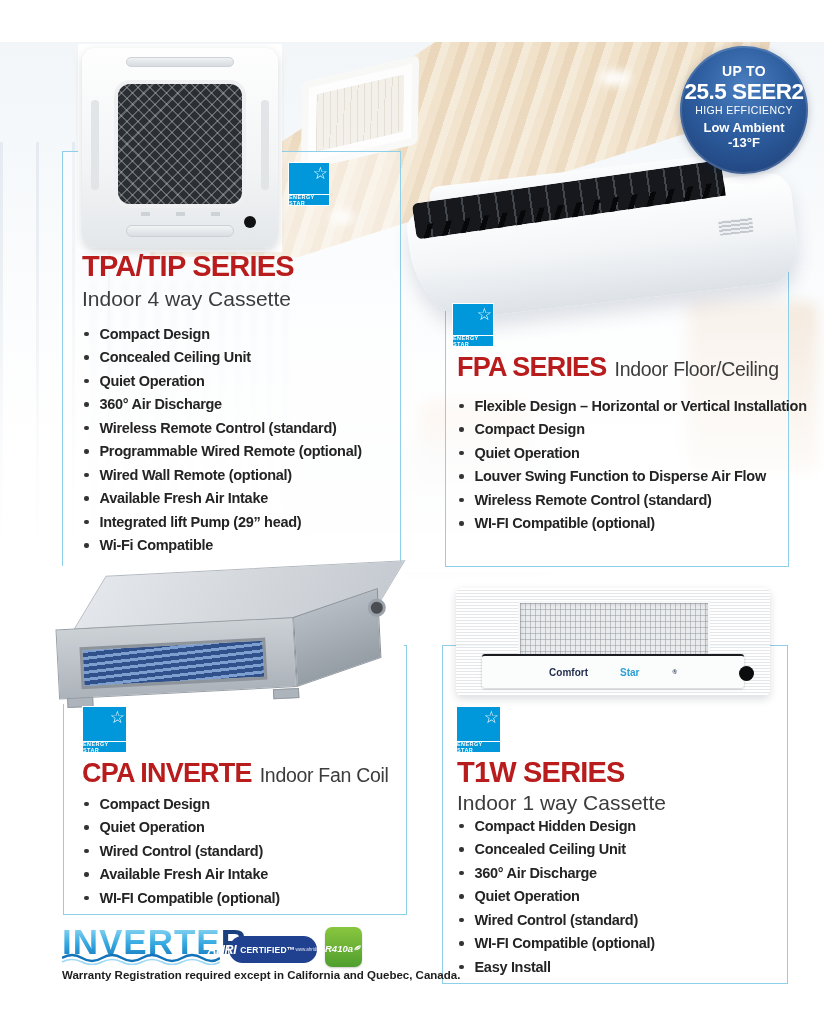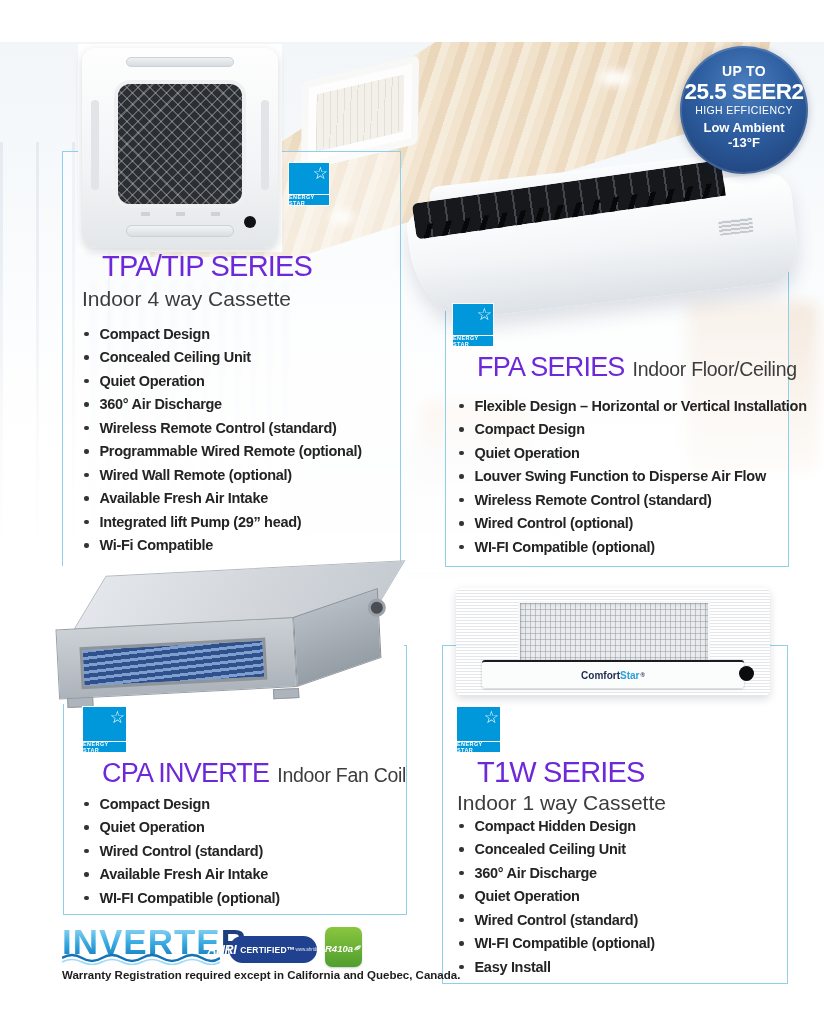--- a/index.html
+++ b/index.html
@@ -122,31 +122,31 @@
   
   .p-t1w{left:456px;top:588px;width:314px;height:108px;border-radius:6px;
     background:linear-gradient(180deg,#f4f5f6,#dfe2e5);
     background-image:repeating-linear-gradient(180deg,rgba(255,255,255,.85) 0 2px,rgba(202,206,211,.5) 2px 3px);
     box-shadow:0 3px 9px rgba(20,30,45,.15);}
   .t1w-grille{position:absolute;left:62px;top:13px;width:192px;height:64px;background:#e9ebed;
     border:2px solid #f6f7f8;box-shadow:inset 0 0 5px rgba(0,0,0,.18);
     background-image:
       repeating-linear-gradient(90deg,rgba(145,152,159,.5) 0 1px,transparent 1px 5px),
       repeating-linear-gradient(180deg,rgba(145,152,159,.5) 0 1px,transparent 1px 6px);}
-  .t1w-bar{position:absolute;left:26px;bottom:8px;width:262px;height:28px;background:#fbfcfc;
+  .t1w-bar{position:absolute;left:26px;bottom:8px;width:262px;height:34px;background:#fbfcfc;
     border-radius:3px;border-top:2px solid #1a1c1f;box-shadow:0 1px 3px rgba(0,0,0,.2);
-    display:flex;align-items:center;justify-content:center;font-size:10px;font-weight:700;}
+    display:flex;align-items:center;justify-content:center;font-size:10px;font-weight:700;gap:32px;}
   .t1w-bar .b1{color:#1d2a4a;}
   .t1w-bar .b2{color:#2c9fd8;}
   .t1w-bar .breg{color:#1d2a4a;font-size:6px;margin-left:1px;}
   .t1w-dot{position:absolute;right:16px;bottom:15px;width:15px;height:15px;border-radius:50%;background:#0b0c0d;}
 
   
   .sec{position:absolute;z-index:6;}
-  .title{color:#6d28d9;font-weight:400;letter-spacing:-.8px;white-space:nowrap;margin-left:20px;}
+  .title{color:#b91c1c;font-weight:700;letter-spacing:-.8px;white-space:nowrap;}
   .subtitle{color:#3c3c3c;white-space:nowrap;}
   .t-big{font-size:29px;line-height:32px;}
   .t-med{font-size:27px;line-height:30px;}
   .s-line{font-size:21px;line-height:26px;}
   .s-inline{font-size:19.5px;letter-spacing:-.3px;margin-left:8px;}
   .hrow{display:flex;align-items:baseline;white-space:nowrap;}
   ul.features{list-style:none;margin:0;padding:0;}
   ul.features li{display:flex;align-items:center;height:23.5px;white-space:nowrap;}
   ul.features .dot{width:4.5px;height:4.5px;border-radius:50%;background:#333;margin:0 11px 0 2px;flex:none;}
   ul.features .ftxt{font-size:14.5px;font-weight:600;color:#242424;letter-spacing:-.3px;}
@@ -357,24 +357,20 @@
       <li>
         <span class="dot"></span>
         <span class="ftxt">Louver Swing Function to Disperse Air Flow</span>
       </li>
       <li>
         <span class="dot"></span>
         <span class="ftxt">Wireless Remote Control (standard)</span>
       </li>
       <li>
         <span class="dot"></span>
-        <span class="ftxt">Wired Control (optional)</span>
-      </li>
-      <li>
-        <span class="dot"></span>
         <span class="ftxt">WI-FI Compatible (optional)</span>
       </li>
     </ul>
 
   <div class="sec sec-cpa-head hrow">
     <span class="title t-med">CPA INVERTE</span>
     <span class="subtitle s-inline">Indoor Fan Coil</span>
   </div>
   <ul class="sec sec-cpa-list features">
       <li>

